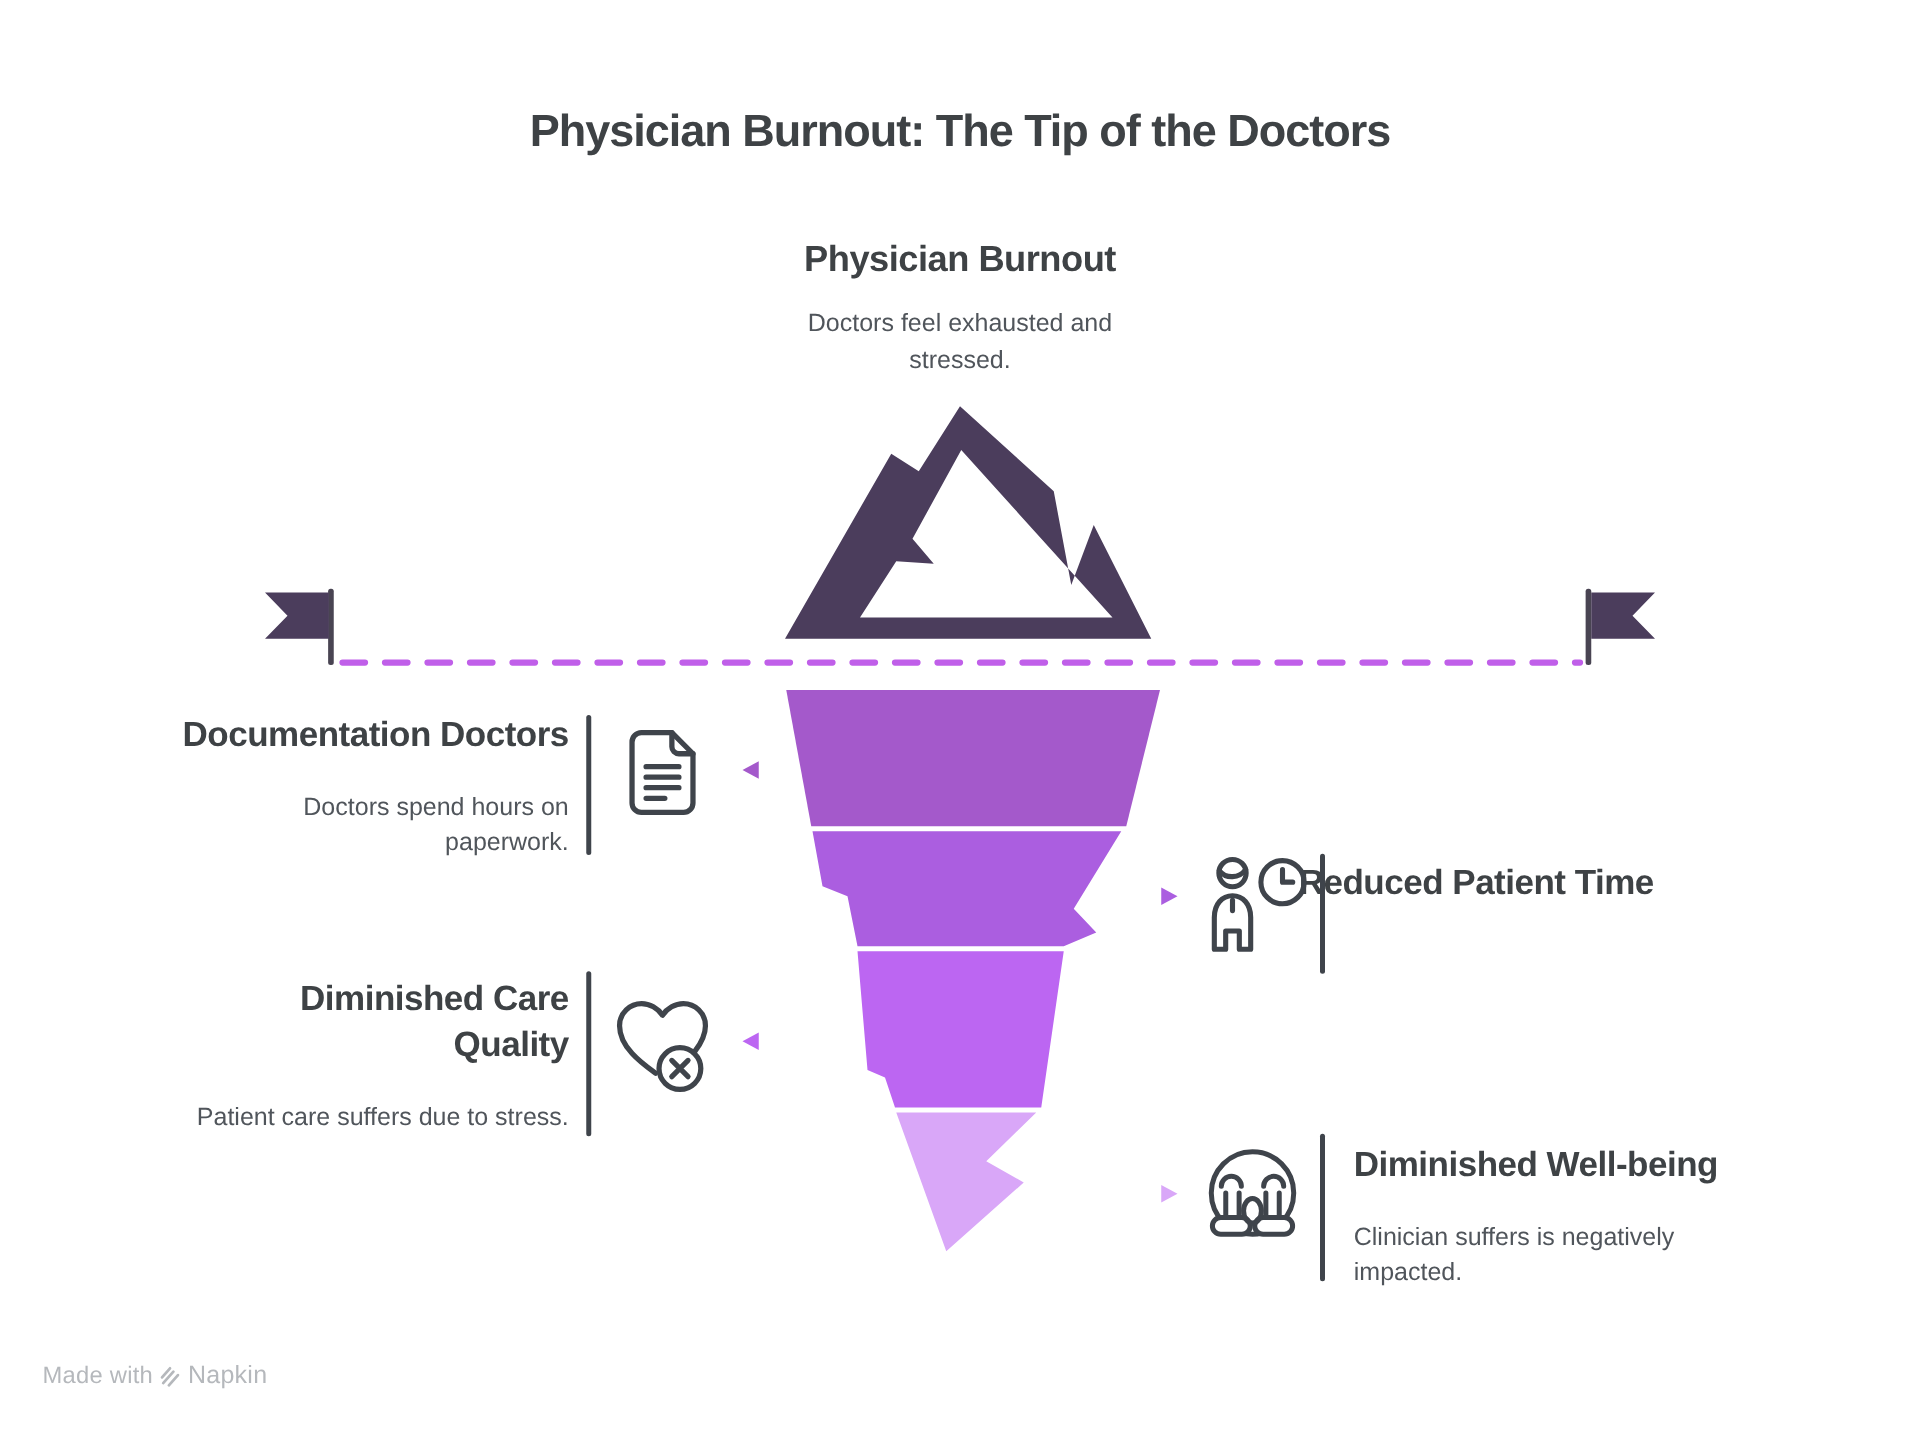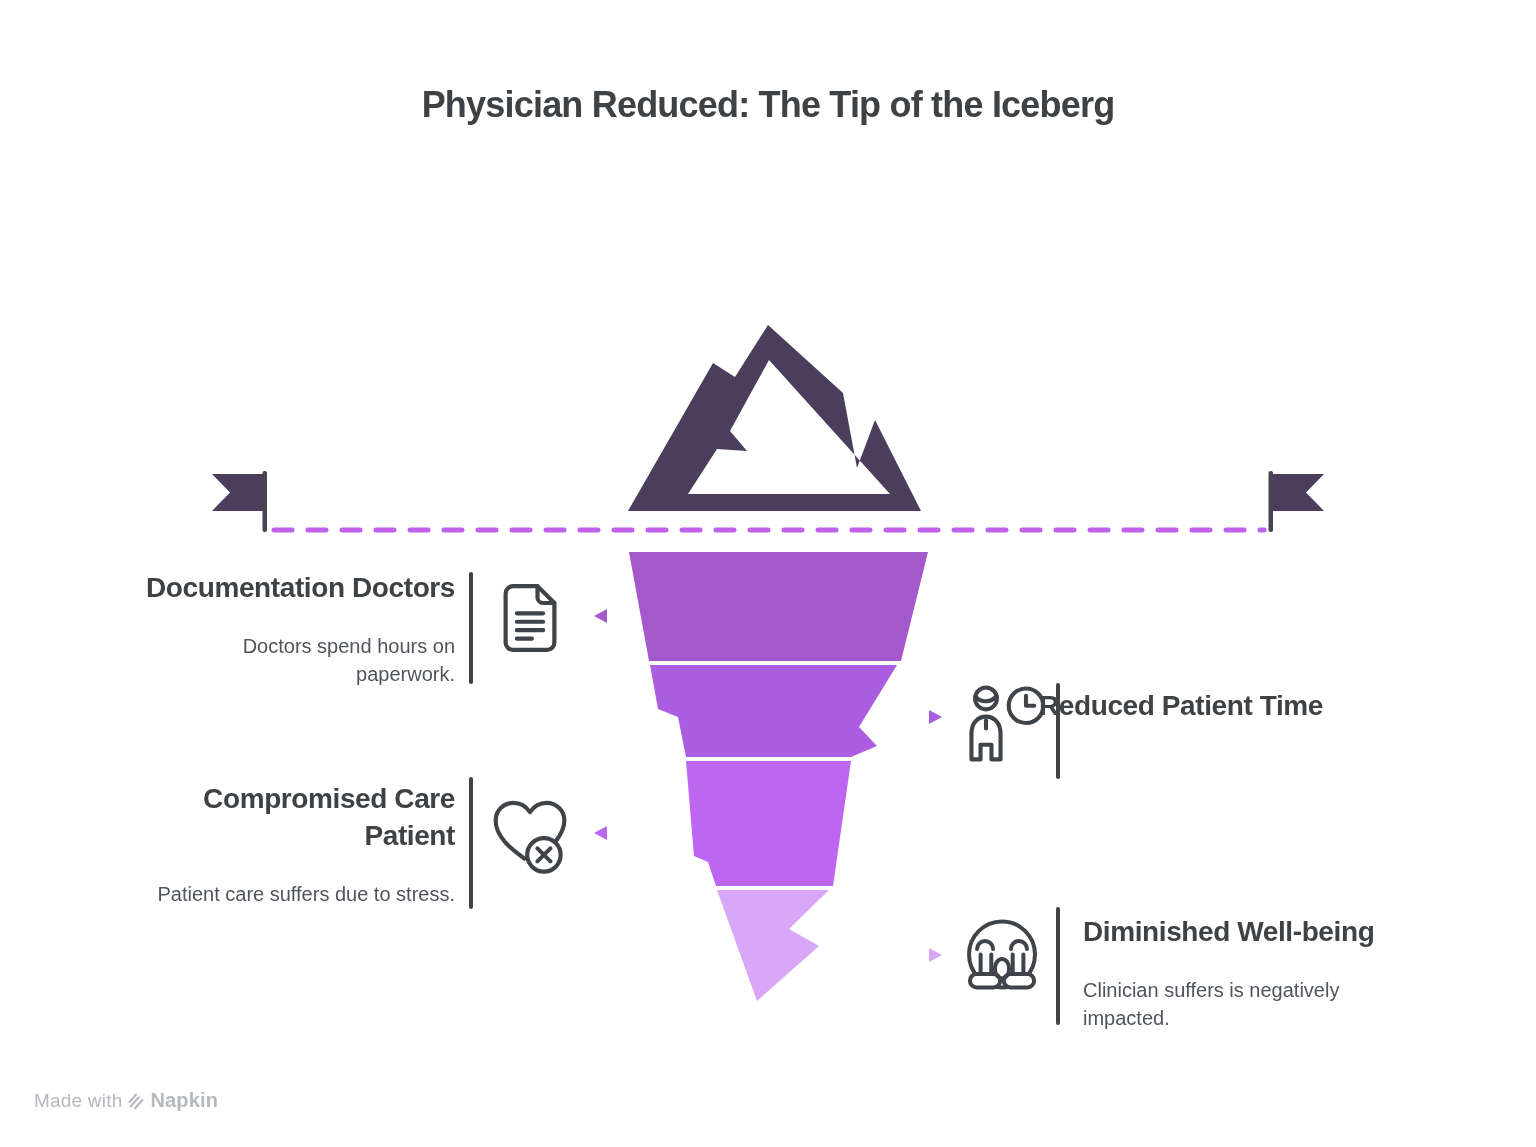--- a/index.html
+++ b/index.html
@@ -26,30 +26,34 @@
   .item2 .h{max-width:265px;margin-left:auto;}
   .item3{left:1083px;top:914px;width:430px;}
   .item3 .b{max-width:315px;}
 
   .vdiv{position:absolute;width:3.5px;border-radius:2px;background:var(--divider);}
   .icon{position:absolute;stroke:var(--icon-stroke);fill:none;stroke-width:4.5;
         stroke-linecap:round;stroke-linejoin:round;}
 
   .footer{position:absolute;left:34px;top:1089px;display:flex;align-items:center;gap:4px;
           font-size:19px;color:var(--footer-text);letter-spacing:0.2px;}
-  .footer .brand{font-size:20px;font-weight:bold;}
+  .footer .brand{font-size:20px;}
   .napkin-logo{stroke:var(--footer-text);fill:none;stroke-width:2.4;stroke-linecap:round;}
 </style>
 </head>
 <body>
 
 <div class="canvas">
 
-  <div class="title">Physician Reduced: The Tip of the Iceberg</div>
+  <div class="title">Physician Burnout: The Tip of the Doctors</div>
 
+  <div class="tip-block">
+    <div class="h">Physician Burnout</div>
+    <div class="b">Doctors feel exhausted and stressed.</div>
+  </div>
 
   <svg class="scene" viewBox="0 0 1536 1147">
 
     <path fill-rule="evenodd" style="fill:var(--mountain)" d="M628,511 L713,363 L735,377 L768,325 L843,393 L857,468 L875,420 L921,511 Z
              M688,494 L717,449 L747,451 L730,431 L769,360 L890,494 Z"></path>
 
     <g>
       <rect x="262.5" y="471" width="4.5" height="61" rx="2" style="fill:var(--pole)"></rect>
       <path d="M212,474 L263,474 L263,511 L212,511 L230,492.5 Z" style="fill:var(--flag)"></path>
     </g>
@@ -90,21 +94,21 @@
   <svg class="icon" style="left:962px;top:683px" width="88" height="80" viewBox="0 0 96 88">
     <circle cx="26" cy="17" r="12"></circle>
     <path d="M14.5 15 C20 22, 32 22, 37.5 14"></path>
     <circle cx="70" cy="25" r="19"></circle>
     <path d="M70 14 v11 h9"></path>
     <path d="M10 84 L10 56 C10 44 17 37 26 37 C35 37 42 44 42 56 L42 84 L32 84 L32 68 L20 68 L20 84 Z"></path>
     <path d="M26 41 v9"></path>
   </svg>
 
   <div class="item left item2">
-    <div class="h">Compromised Care Patient</div>
+    <div class="h">Diminished Care Quality</div>
     <div class="b">Patient care suffers due to stress.</div>
   </div>
   <div class="vdiv" style="left:469px;top:777px;height:132px"></div>
   <svg class="icon" style="left:491px;top:797px" width="78" height="86" viewBox="0 0 84 92">
     <path d="M70 47 C76 39 79 32 79 25 C79 14 70 6 60 6 C53 6 46 10 42 16 C38 10 31 6 24 6 C14 6 5 14 5 25 C5 44 25 58 36 66"></path>
     <circle cx="57" cy="62" r="18"></circle>
     <path d="M50 55 l14 14 M64 55 l-14 14"></path>
   </svg>
 
   <div class="item right item3">

